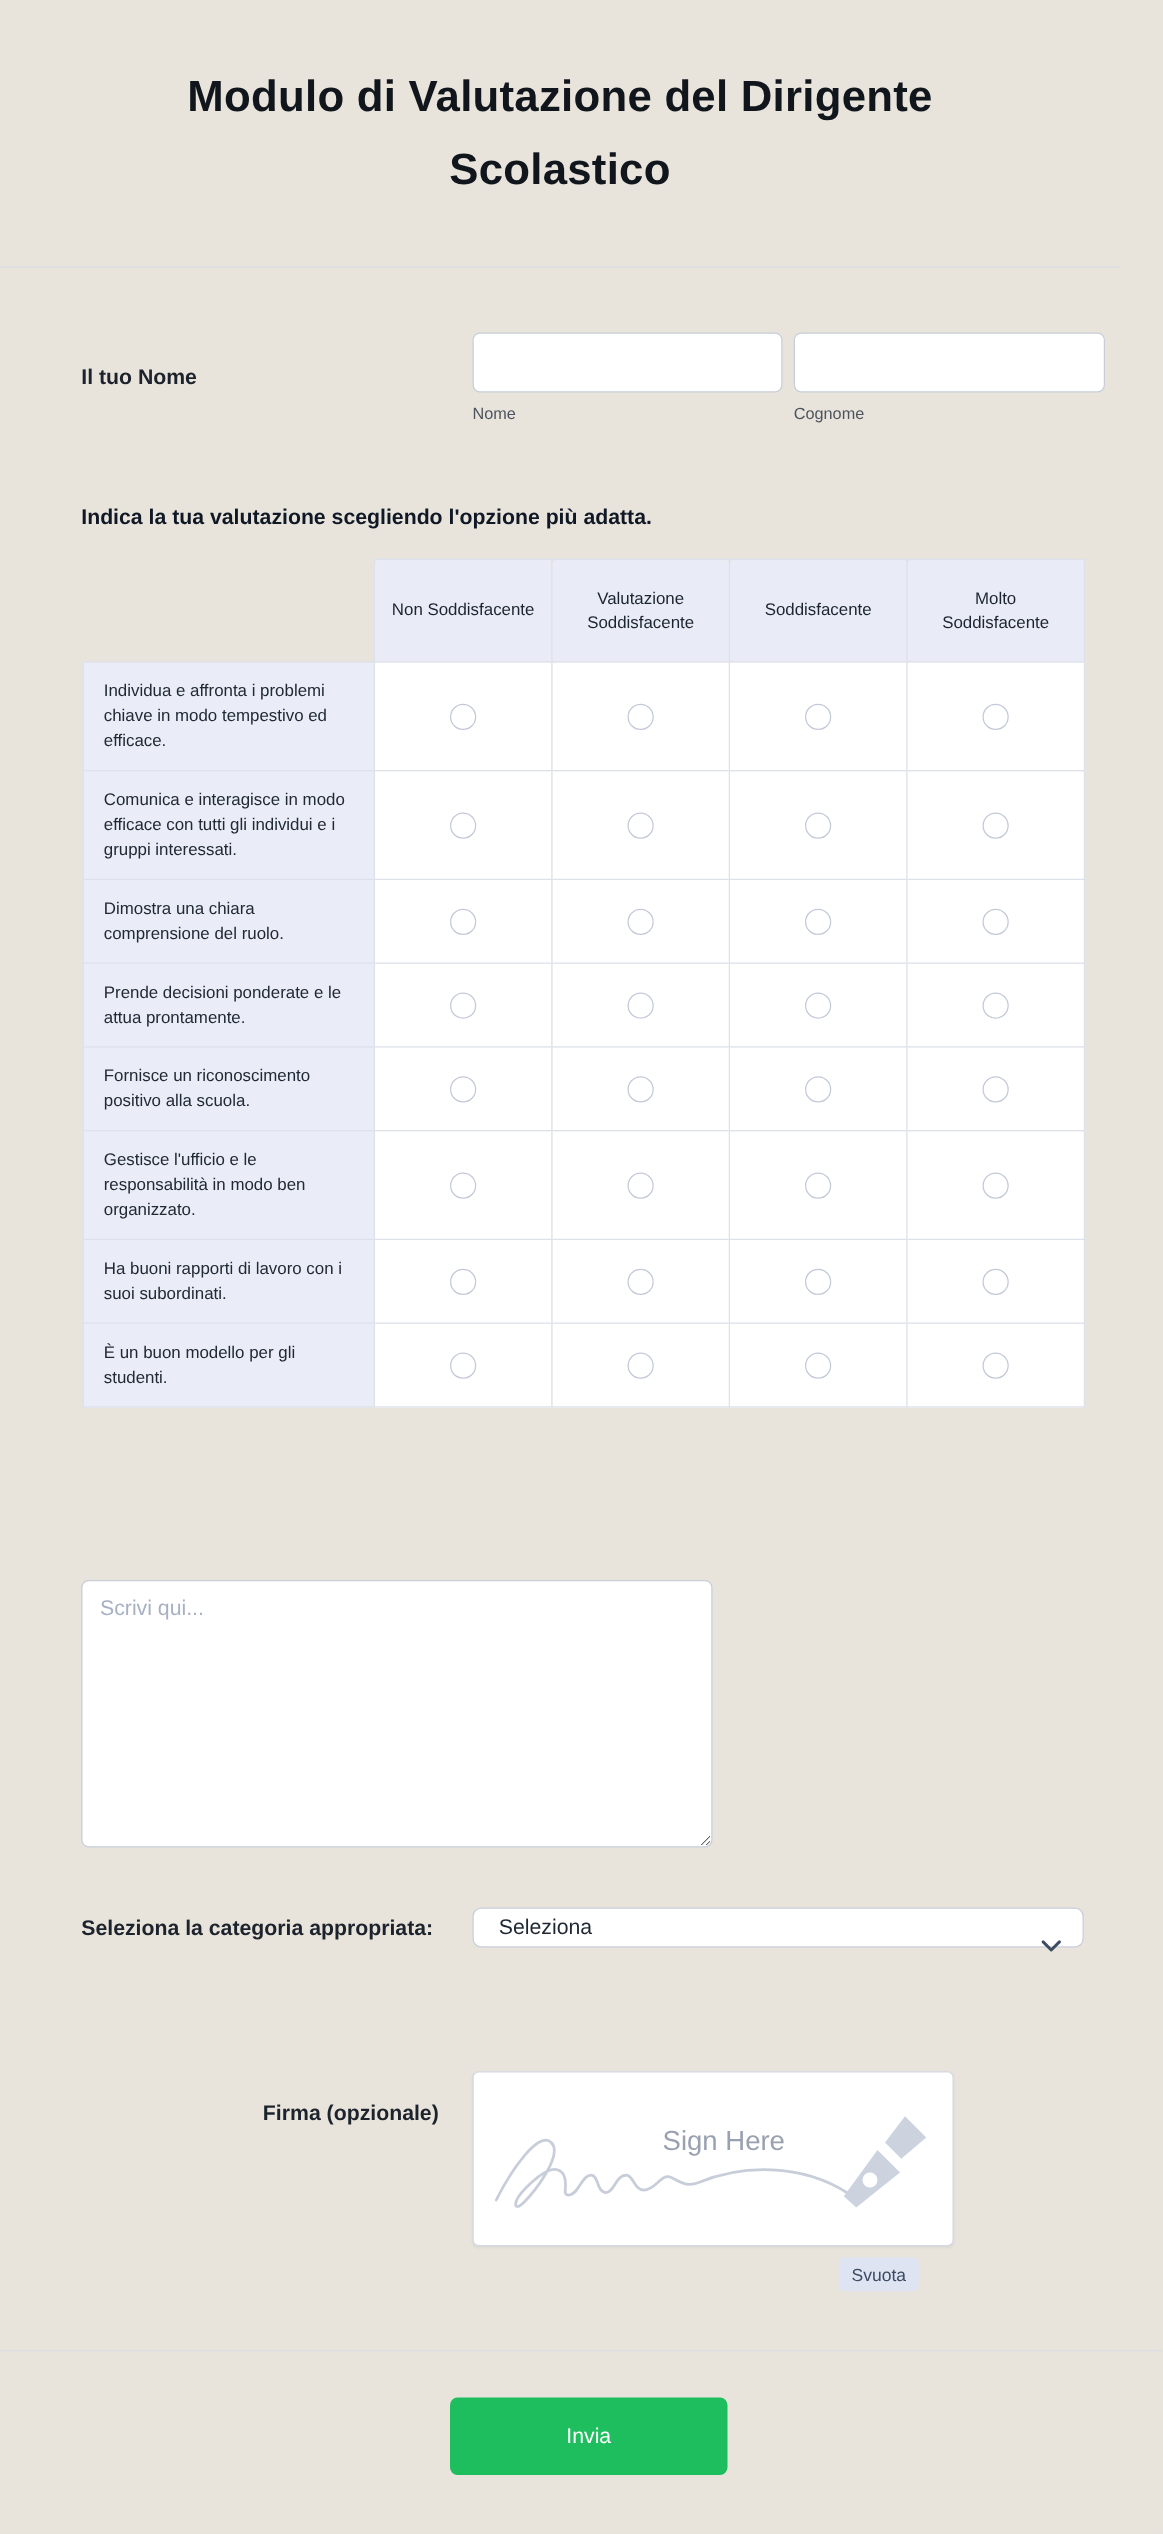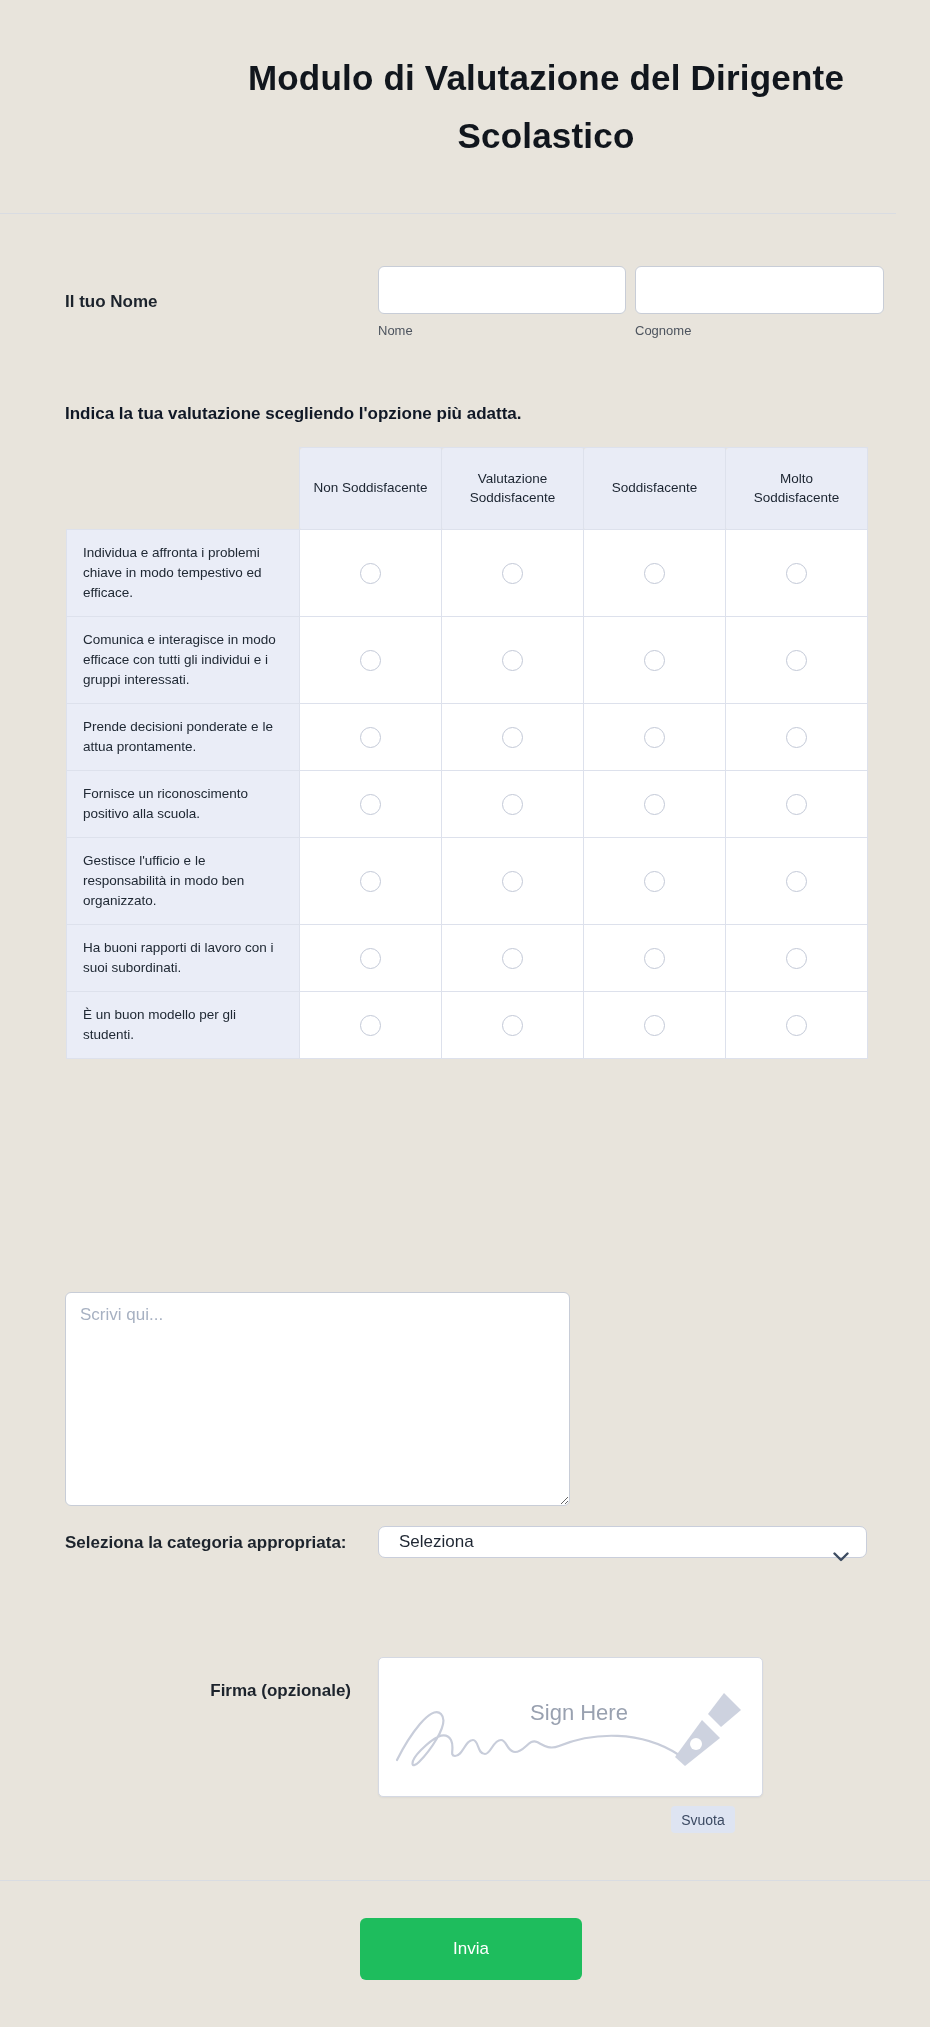--- a/index.html
+++ b/index.html
@@ -20,21 +20,21 @@
     --sig-gray:#c8cdda;
     --sig-text:#99a1b0;
   }
   html,body{margin:0;padding:0;background:var(--bg);}
   .page{
     position:relative;width:930px;height:2027px;background:var(--bg);
     font-family:"Liberation Sans", sans-serif;color:var(--ink);overflow:hidden;
   }
   
   .header{position:absolute;top:0;left:0;width:896px;height:213px;
-    border-bottom:1px solid var(--divider);display:flex;align-items:center;justify-content:flex-end;}
+    border-bottom:1px solid var(--divider);display:flex;align-items:center;justify-content:center;}
   .title{max-width:700px;text-align:center;font-size:35px;font-weight:700;
     line-height:1.65;color:#11161d;letter-spacing:.2px;}
   
   .frow{position:absolute;left:65px;width:802px;display:flex;gap:16px;}
   .flabel{width:297px;flex:0 0 297px;font-size:17px;font-weight:600;color:var(--label-ink);line-height:1.75;box-sizing:border-box;}
   
   .name-row{top:266px;align-items:center;}
   .name-inputs{display:flex;gap:9px;}
   .name-col{display:flex;flex-direction:column;}
   .tinput{width:248px;height:48px;box-sizing:border-box;background:#fff;
@@ -52,21 +52,21 @@
   .rtable td.rowlabel{background:var(--rowlabel-bg);border:1px solid var(--cell-border);
     font-size:13.5px;color:#202934;line-height:20px;padding:13px 16px;vertical-align:middle;}
   .rtable td.radiocell{background:#ffffff;border:1px solid var(--cell-border);text-align:center;vertical-align:middle;cursor:pointer;}
   .radio{display:inline-block;width:21px;height:21px;border:1.5px solid var(--radio-border);
     border-radius:50%;background:#fff;box-sizing:border-box;vertical-align:middle;}
   
   .comments-row{top:1264px;}
   .comments-row .flabel{padding-top:12px;}
   .tarea{width:505px;height:214px;box-sizing:border-box;background:#fff;border:1px solid var(--input-border);
     border-radius:6px;padding:12px 14px;font-size:17px;font-family:"Liberation Sans", sans-serif;
-    color:var(--ink);resize:both;outline:none;margin-top:28px;}
+    color:var(--ink);resize:both;outline:none;}
   .tarea::placeholder{color:var(--placeholder);}
   
   .category-row{top:1526px;}
   .category-row .flabel{padding-top:2px;line-height:1.8;}
   .select-box{position:relative;width:505px;height:32px;box-sizing:border-box;background:#fff;
     border:1px solid #c9cedb;border-radius:7px;display:flex;align-items:center;
     padding:0 44px 0 20px;font-size:17px;color:#1f2733;cursor:pointer;}
   .select-box .chev{position:absolute;right:17px;top:20px;}
   
   .sig-row{top:1657px;}
@@ -127,20 +127,27 @@
       <tbody>
           <tr>
             <td class="rowlabel">Individua e affronta i problemi chiave in modo tempestivo ed efficace.</td>
             <td class="radiocell"><span class="radio"></span></td>
             <td class="radiocell"><span class="radio"></span></td>
             <td class="radiocell"><span class="radio"></span></td>
             <td class="radiocell"><span class="radio"></span></td>
           </tr>
           <tr>
             <td class="rowlabel">Comunica e interagisce in modo efficace con tutti gli individui e i gruppi interessati.</td>
+            <td class="radiocell"><span class="radio"></span></td>
+            <td class="radiocell"><span class="radio"></span></td>
+            <td class="radiocell"><span class="radio"></span></td>
+            <td class="radiocell"><span class="radio"></span></td>
+          </tr>
+          <tr>
+            <td class="rowlabel">Dimostra una chiara comprensione del ruolo.</td>
             <td class="radiocell"><span class="radio"></span></td>
             <td class="radiocell"><span class="radio"></span></td>
             <td class="radiocell"><span class="radio"></span></td>
             <td class="radiocell"><span class="radio"></span></td>
           </tr>
           <tr>
             <td class="rowlabel">Prende decisioni ponderate e le attua prontamente.</td>
             <td class="radiocell"><span class="radio"></span></td>
             <td class="radiocell"><span class="radio"></span></td>
             <td class="radiocell"><span class="radio"></span></td>

